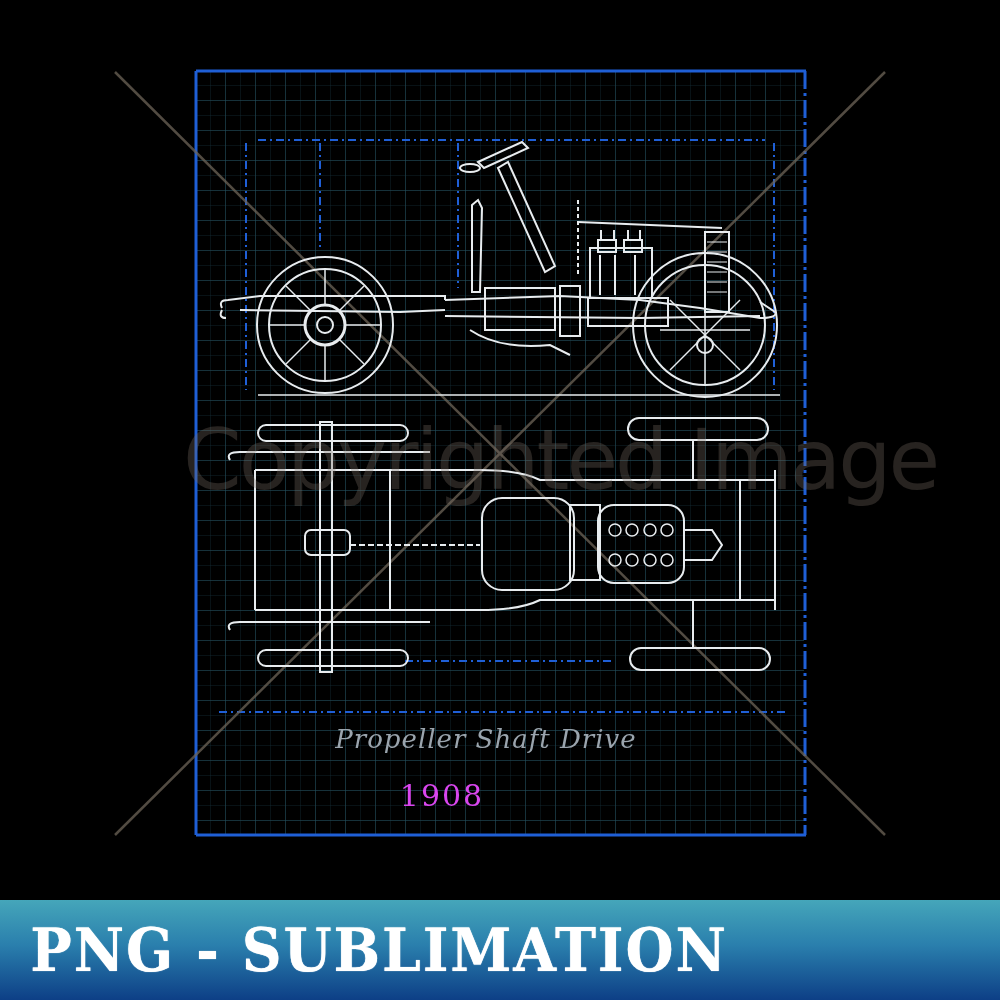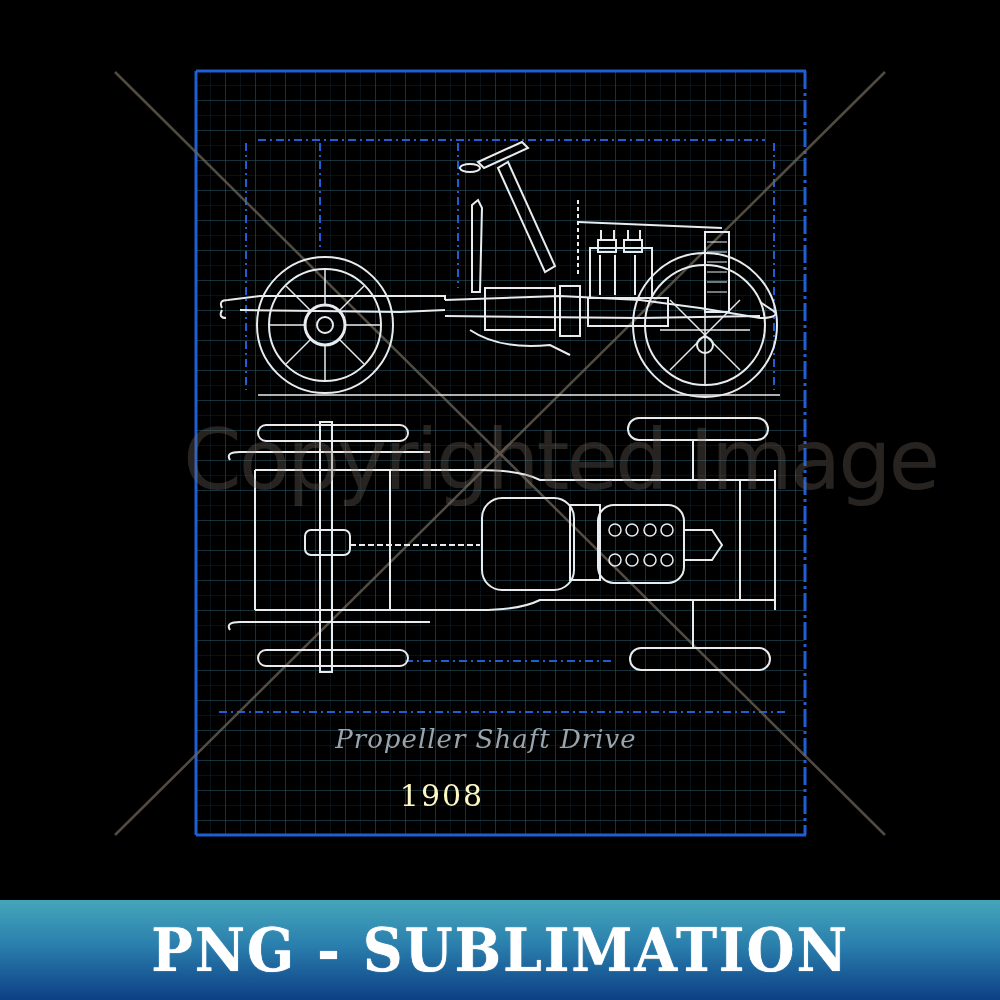--- a/index.html
+++ b/index.html
@@ -5,31 +5,31 @@
   html, body { margin: 0; padding: 0; background: #000; }
   body { width: 1000px; height: 1000px; position: relative; overflow: hidden; font-family: "DejaVu Serif", serif; }
   .canvas { position: absolute; left: 0; top: 0; width: 1000px; height: 1000px; }
   .title {
     position: absolute; left: 0; width: 972px; top: 724px; text-align: center;
     font-family: "DejaVu Serif", serif; font-style: italic; font-size: 26px;
     color: #9aa4ad; letter-spacing: 1px;
   }
   .year {
     position: absolute; left: 0; width: 884px; top: 778px; text-align: center;
-    font-family: "DejaVu Serif", serif; font-size: 30px; color: #fef9c3; letter-spacing: 2px;
+    font-family: "DejaVu Serif", serif; font-size: 30px; color: #d946ef; letter-spacing: 2px;
   }
   .watermark-text {
     position: absolute; left: 183px; top: 405px; width: 620px; text-align: center;
     font-family: "DejaVu Sans", sans-serif; font-size: 84px; color: rgba(120,110,100,0.32);
     letter-spacing: -3px; line-height: 110px; white-space: nowrap;
   }
   .banner {
     position: absolute; left: 0; top: 900px; width: 1000px; height: 100px;
     background: linear-gradient(to bottom, #45a6ba 0%, #2a7fad 45%, #0d3f86 100%);
-    display: flex; align-items: center; justify-content: center;
+    display: flex; align-items: center; 
   }
   .banner-text {
     color: #ffffff; font-family: "DejaVu Serif", serif; font-weight: bold;
     font-size: 60px; letter-spacing: 2px; transform: scaleX(0.92);
     text-shadow: 0 0 1px #fff;
   }
 </style>
 </head>
 <body>
 

